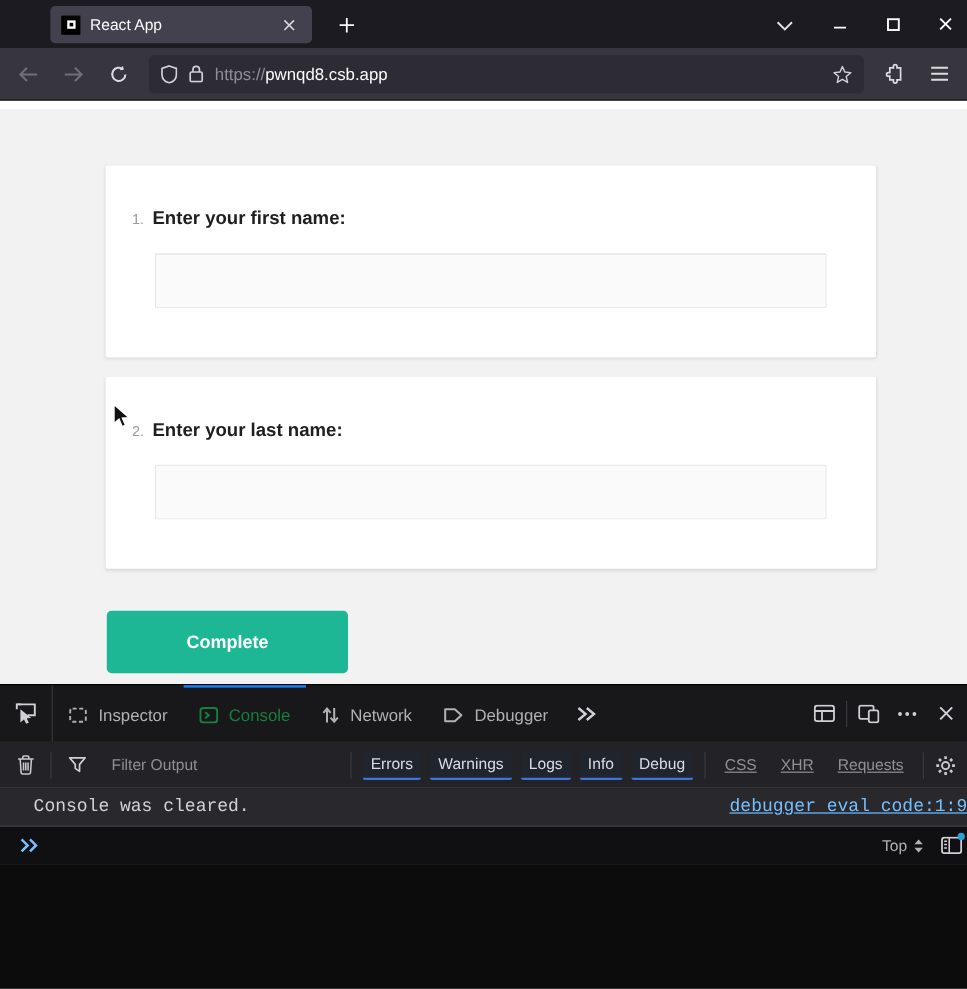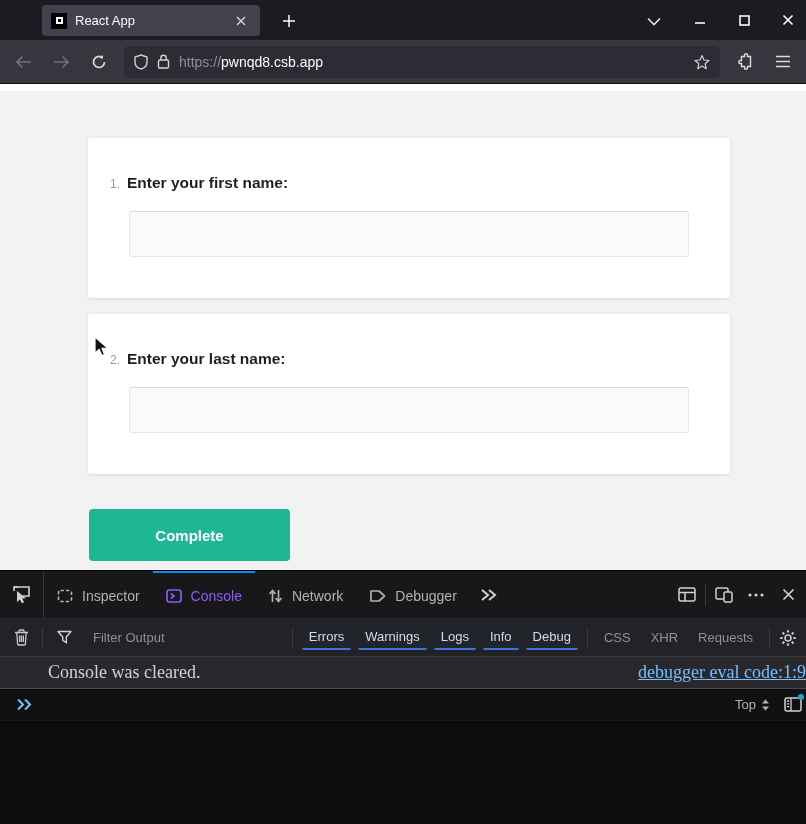--- a/index.html
+++ b/index.html
@@ -75,21 +75,21 @@
   .mouse-cursor { position:absolute; left:94px; top:252px; pointer-events:none; }
 
   
   .devtools { flex:1; display:flex; flex-direction:column; background:#0c0c0d; border-top:1px solid #000; min-height:0; }
   .dt-tabs {
     height:48px; flex:none; background:#18181a; display:flex; align-items:stretch;
     color:#b1b1b3; font-size:14px; border-bottom:1px solid #2a2a2e;
   }
   .picker-btn { width:44px; display:flex; align-items:center; justify-content:center; color:#d0d0d5; border-right:1px solid #38383d; }
   .dt-tab { display:flex; align-items:center; gap:9px; padding:0 13px; border-top:2px solid transparent; cursor:default; }
-  .dt-tab.active { color:#8b5cf6; border-top-color:#0a84ff; }
+  .dt-tab.active { color:#15803d; border-top-color:#0a84ff; }
   .dt-tab .tab-icon { display:flex; align-items:center; color:inherit; }
   .more-tabs { display:flex; align-items:center; padding:0 10px; color:#d0d0d5; }
   .dt-spacer { flex:1; }
   .dt-right { display:flex; align-items:center; gap:4px; padding-right:4px; }
   .dt-right .icon-btn { width:28px; height:28px; color:#cfcfd4; }
   .vsep { width:1px; height:22px; background:#3a3a3d; align-self:center; }
 
   .dt-filterbar {
     height:38px; flex:none; background:#232327; display:flex; align-items:center;
     font-size:13px; border-bottom:1px solid #3a3a3d; color:#b1b1b3;
@@ -101,27 +101,27 @@
     font-family:"Liberation Sans",sans-serif; font-size:13px; min-width:0;
   }
   .filter-input::placeholder { color:#8f8f97; }
   .lvl-group { display:flex; align-items:center; gap:7px; padding:0 9px;justify-content:space-between; }
   .lvl-btn {
     background:#20242c; color:#d6dce5; border:none; border-bottom:2px solid #3c74d9;
     border-radius:2px; font-family:"Liberation Sans",sans-serif; font-size:13px;
     padding:3px 7px 4px;
   }
   .type-group { display:flex; align-items:center; gap:4px; padding:0 8px; }
-  .type-btn { background:transparent; border:none; color:#909095; font-family:"Liberation Sans",sans-serif; font-size:13px; padding:3px 8px; }
+  .type-btn { background:transparent; border:none; color:#909095; font-family:"Liberation Sans",sans-serif; font-size:13px; padding:3px 8px;text-decoration:underline; }
   .gear-btn { width:36px; height:100%; color:#c8c8cd; }
 
   .dt-msg-row {
     height:32px; flex:none; background:#29292d; border-bottom:1px solid #49494e;
-    display:flex; align-items:center; font-family:Liberation Serif, serif;
-    font-size:18px; color:#d2d2d6; padding-left:48px;
+    display:flex; align-items:center; font-family:Liberation Mono, monospace;
+    font-size:15px; color:#d2d2d6; padding-left:28px;
   }
   .msg-source-link { margin-left:auto; color:#75bfff; text-decoration:underline; white-space:nowrap; }
 
   .dt-input-row { height:32px; flex:none; background:#101013; display:flex; align-items:center; border-bottom:1px solid #19191c; }
   .prompt-chevrons { color:#75bfff; margin-left:16px; display:flex; }
   .context-selector { margin-left:auto; display:flex; align-items:center; gap:5px; color:#b1b1b3; font-size:13px; }
   .sidebar-toggle { position:relative; width:26px; height:26px; color:#cfcfd4; margin:0 0 0 10px; }
   .sidebar-dot { position:absolute; top:2px; right:2px; width:6px; height:6px; border-radius:50%; background:#2b9fd8; }
   .dt-editor { flex:1; background:#0c0c0d; }
 

